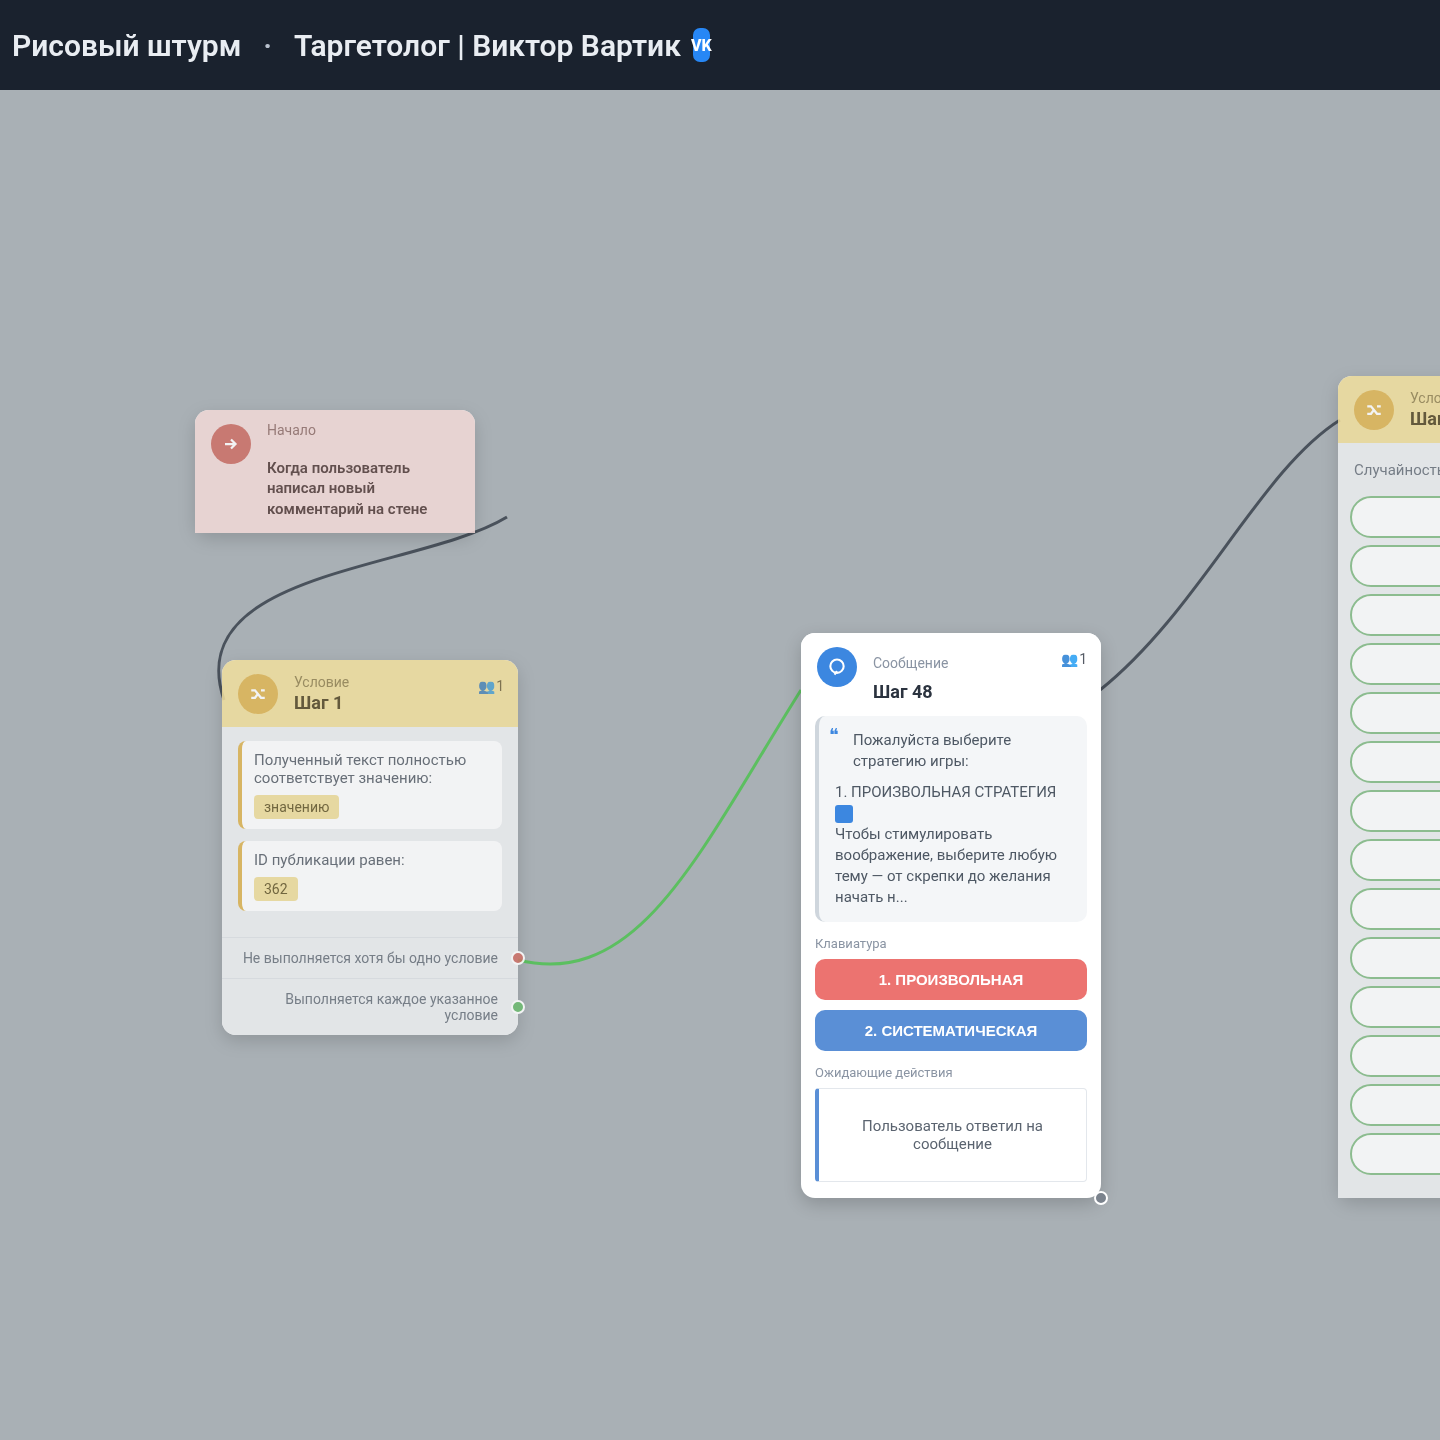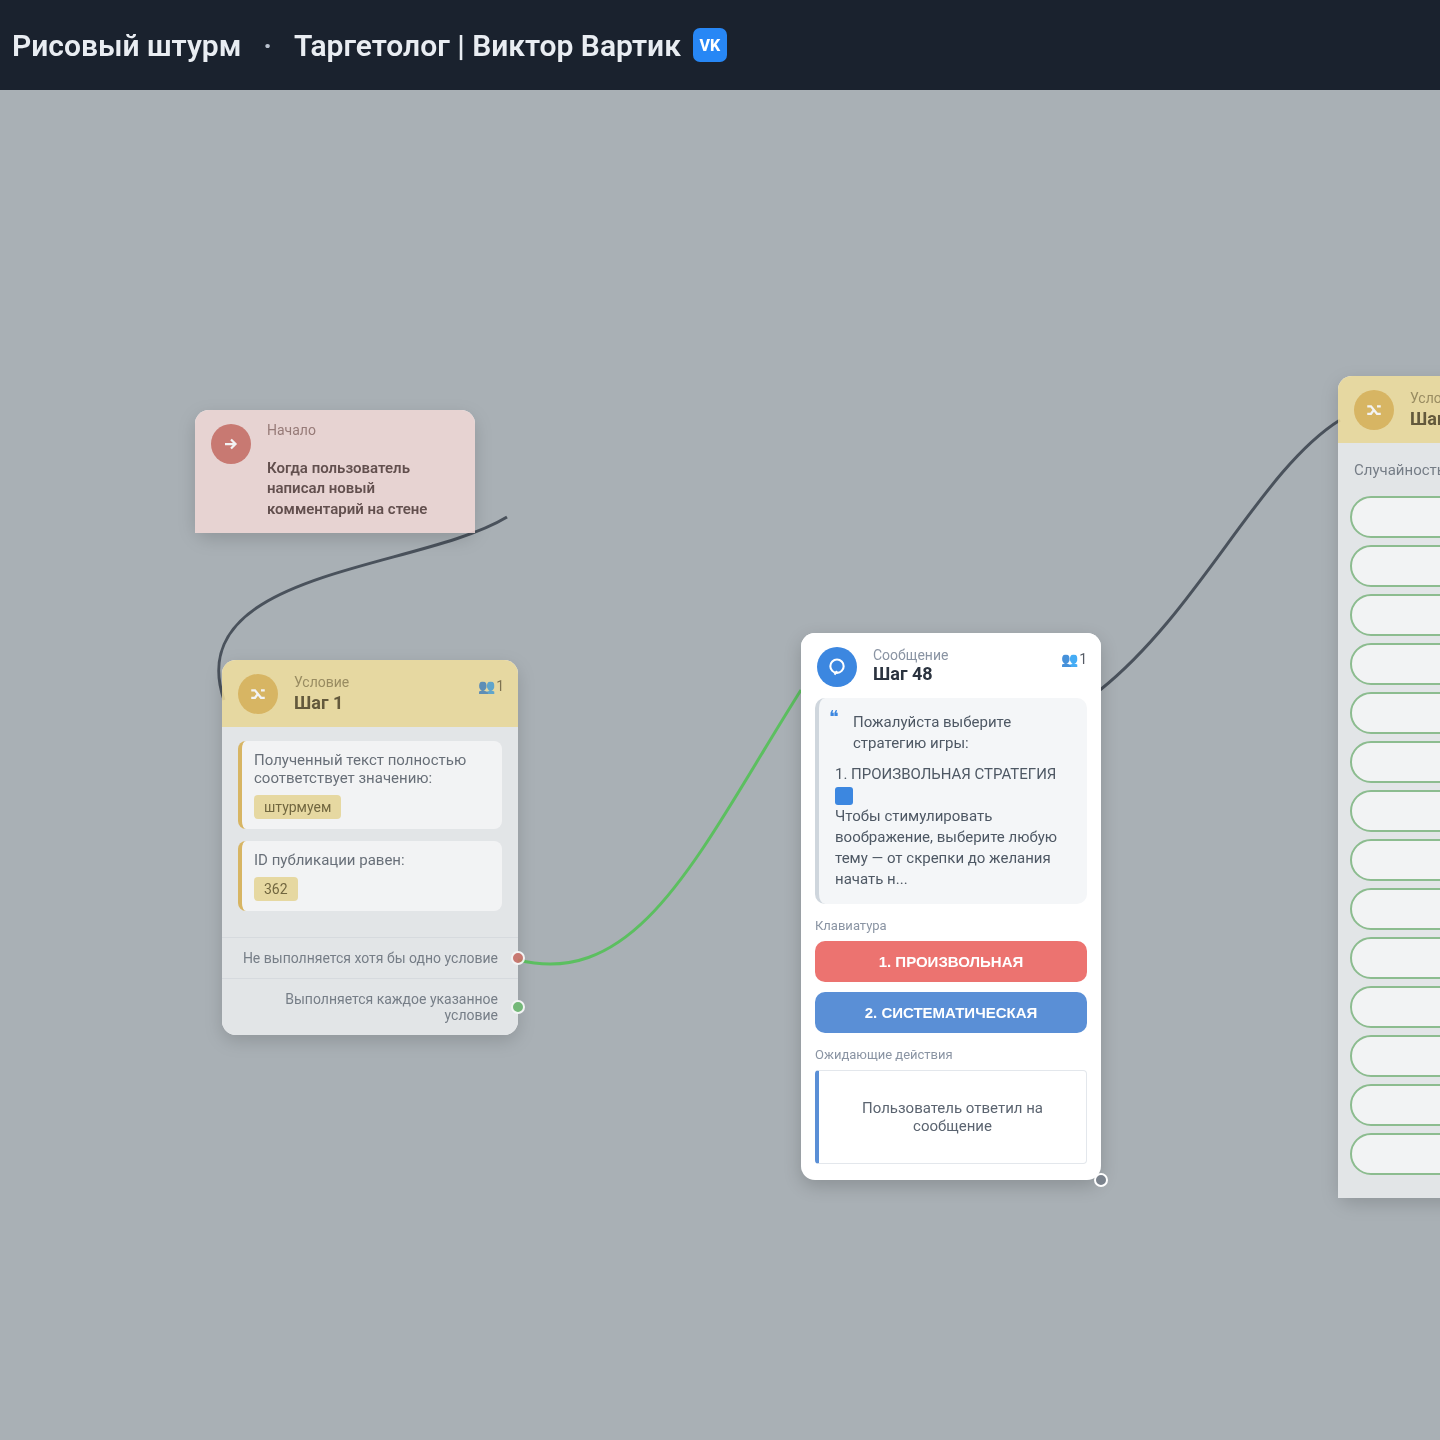--- a/index.html
+++ b/index.html
@@ -6,21 +6,21 @@
   html, body { width: 1440px; height: 1440px; overflow: hidden; font-family: -apple-system, BlinkMacSystemFont, "Segoe UI", Roboto, Arial, sans-serif; }
   body { background: #a9b0b5; position: relative; }
 
   .topbar {
     position: absolute; top: 0; left: 0; right: 0; height: 90px;
     background: #1a222e; color: #e9edf2; display: flex; align-items: center;
     padding: 0 12px; font-size: 30px; font-weight: 600;
   }
   .topbar .dot { margin: 0 22px; font-size: 30px; color: #b9c2ce; }
   .vk-badge {
-    width: 34px; height: 34px; border-radius: 7px; background: #2787f5;
+    width: 17px; height: 34px; border-radius: 7px; background: #2787f5;
     display: inline-flex; align-items: center; justify-content: center;
     color: #fff; font-size: 16px; font-weight: 800; margin-left: 12px;
   }
 
   .canvas { position: absolute; top: 90px; left: 0; right: 0; bottom: 0; }
 
   .node { position: absolute; background: #fff; border-radius: 14px; box-shadow: 0 6px 18px rgba(0,0,0,.18); }
   .node.dim { filter: saturate(.8) opacity(.85); }
 
   
@@ -63,27 +63,27 @@
 
   .cond .foot { background:#eceef1; border-radius:0 0 14px 14px; }
   .cond .frow { padding:12px 20px; text-align:right; color:#6b7581; font-size:14px; position:relative; border-top:1px solid #dde1e6; }
   .cond .frow .port { right:-7px; top:50%; transform:translateY(-50%); }
   .port.green { background:#5cbf60; }
   .port.red { background:#e06a5f; }
   .port.grey { background:#7b838d; }
 
   
   .msg { left: 801px; top: 543px; width: 300px; background:#fff; }
-  .msg .head { background:#fff; border-radius:14px 14px 0 0; padding:14px 16px 14px 72px; position:relative; }
+  .msg .head { background:#fff; border-radius:14px 14px 0 0; padding:22px 16px 14px 72px; position:relative; }
   .msg .head .icon {
     position:absolute; left:16px; top:14px; width:40px; height:40px; border-radius:50%;
     background:#3c87e0; display:flex; align-items:center; justify-content:center;
   }
   .msg .head .type { font-size:14px; color:#8a94a3; }
-  .msg .head .title { font-size:18px; font-weight:700; color:#2b333f; margin-top:0; }
+  .msg .head .title { font-size:18px; font-weight:700; color:#2b333f; margin-top:10px; }
   .msg .head .meta { color:#2b333f; }
 
   .msg .body { padding: 0 14px 16px; }
   .bubble { background:#f4f6f8; border-radius:10px; padding:14px 16px; border-left:4px solid #cfd6dd; color:#4e5864; font-size:15px; line-height:1.4; position:relative; }
   .bubble .quote { position:absolute; left:10px; top:6px; color:#3c87e0; font-size:18px; }
   .bubble .ask { margin-left:18px; margin-bottom:10px; }
   .emoji { display:inline-block; width:18px; height:18px; background:#3c87e0; border-radius:3px; vertical-align:middle; }
 
   .sect-label { font-size:13px; color:#8a94a3; margin:14px 0 8px; }
   .btn { display:block; width:100%; border:none; border-radius:10px; padding:12px; font-size:15px; font-weight:700; color:#fff; margin-bottom:10px; cursor:pointer; }
@@ -142,21 +142,21 @@
             <path d="M3 7h5l8 10h5M3 17h5l3-4M16 7h5"></path>
           </svg>
       </div>
       <div class="type">Условие</div>
       <div class="title">Шаг 1</div>
       <div class="meta">👥<span>1</span></div>
     </div>
     <div class="body">
       <div class="rule">
         <div class="rtext">Полученный текст полностью соответствует значению:</div>
-        <span class="chip">штурмуем</span>
+        <span class="chip">значению</span>
       </div>
       <div class="rule">
         <div class="rtext">ID публикации равен:</div>
         <span class="chip">362</span>
       </div>
     </div>
     <div class="foot">
       <div class="frow">
         <span>Не выполняется хотя бы одно условие</span>
         <span class="port red"></span>

